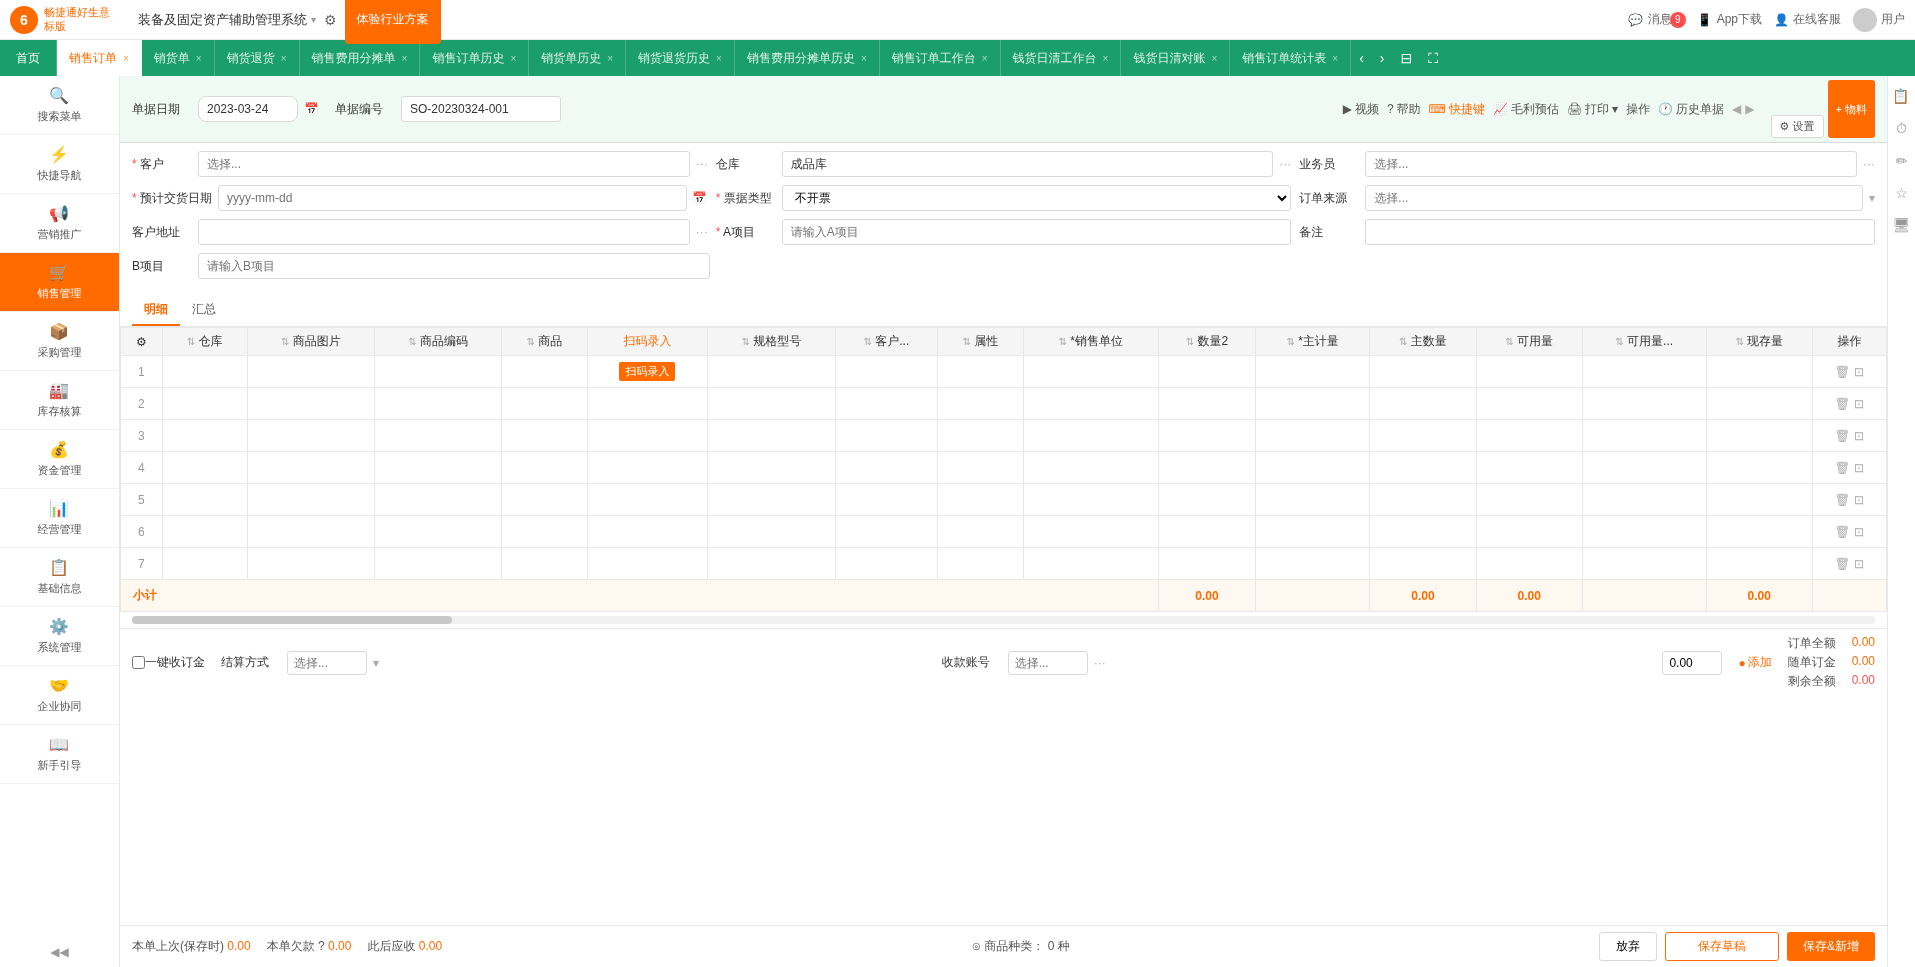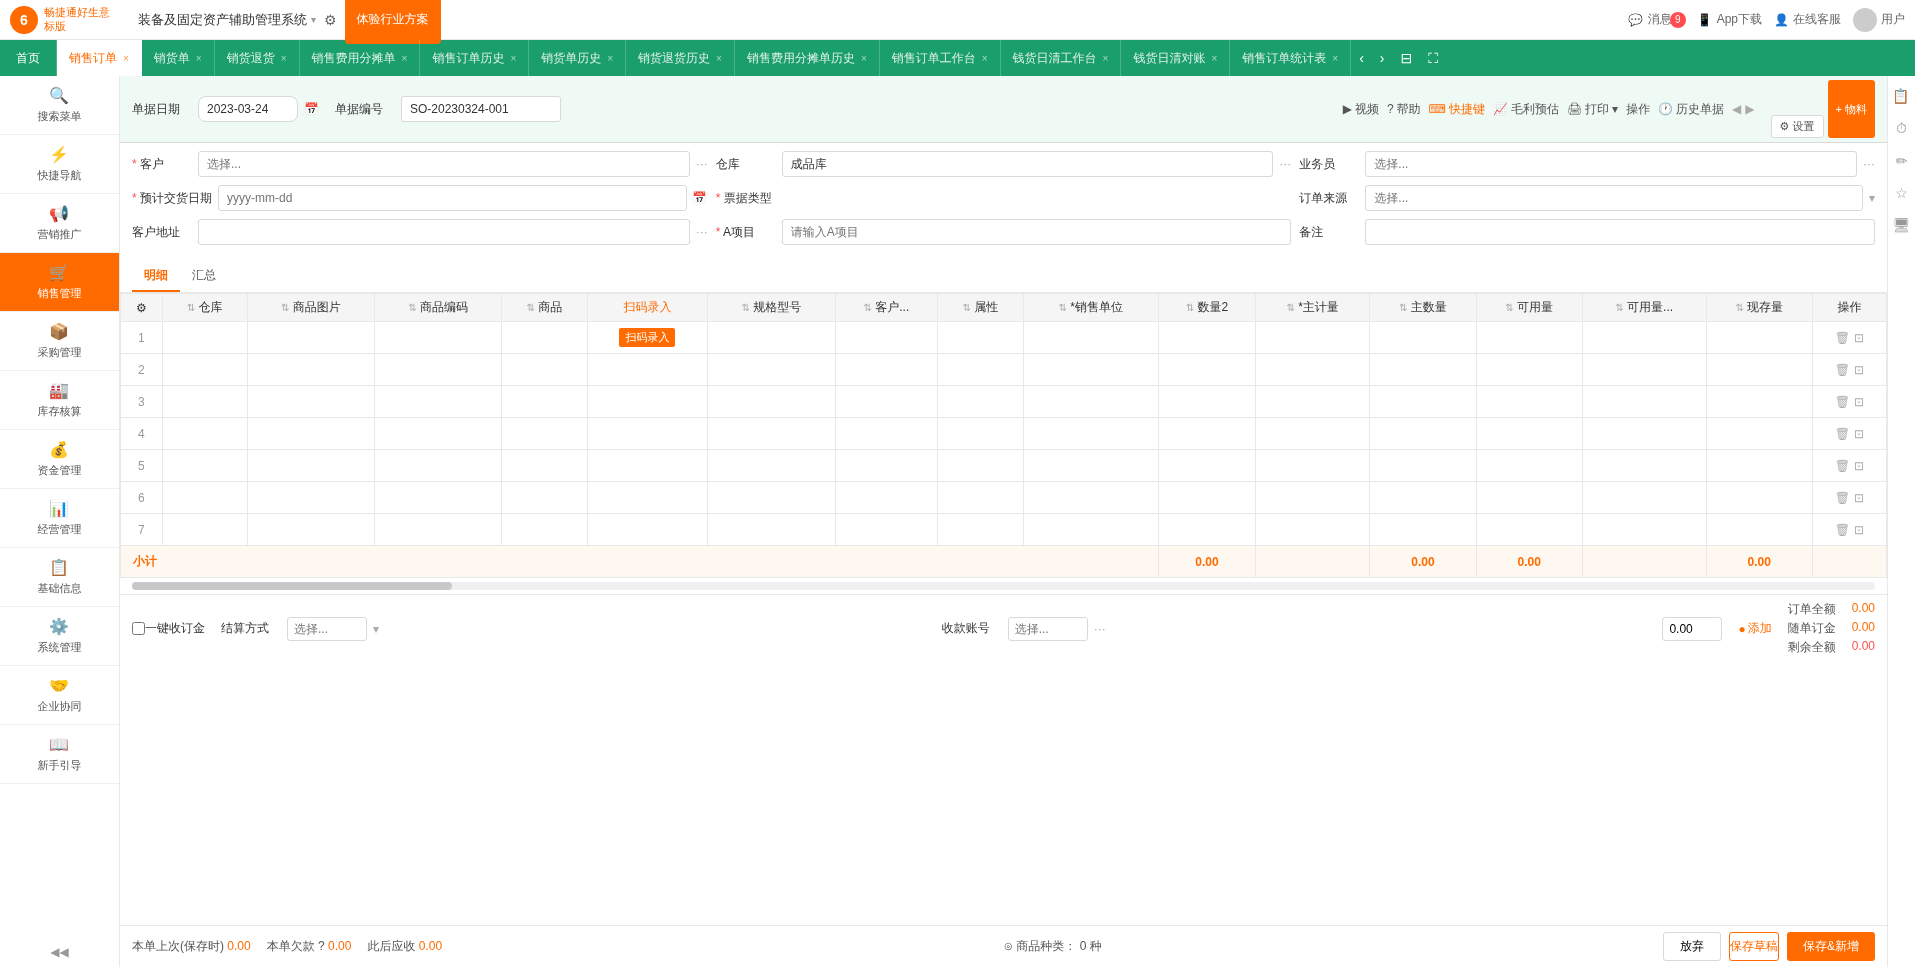--- a/index.html
+++ b/index.html
@@ -190,21 +190,21 @@
       background: #fff;
       border-top: 1px solid #e8e8e8;
       padding: 6px 12px;
       display: flex;
       align-items: center;
       gap: 16px;
     }
     .footer-info { font-size: 12px; color: #555; display: flex; gap: 16px; text-align: center; }
     .footer-actions { margin-left: auto; display: flex; gap: 8px; }
     .btn-discard { border: 1px solid #d9d9d9; background: #fff; padding: 5px 16px; border-radius: 3px; cursor: pointer; font-size: 12px; }
-    .btn-save-draft { border: 1px solid #ff6b00; color: #ff6b00; background: #fff; padding: 5px 0; border-radius: 3px; cursor: pointer; font-size: 12px; }
+    .btn-save-draft { border: 1px solid #ff6b00; color: #ff6b00; background: #fff; padding: 5px 32px; border-radius: 3px; cursor: pointer; font-size: 12px; }
     .btn-save-new { background: #ff6b00; color: white; border: none; padding: 5px 16px; border-radius: 3px; cursor: pointer; font-size: 12px; }
     .product-count { color: #555; font-size: 12px; margin-left: auto; }
 
     
     .right-panel {
       width: 28px;
       background: #fff;
       border-left: 1px solid #e8e8e8;
       display: flex;
       flex-direction: column;
@@ -461,20 +461,25 @@
         </div>
 
         <div class="form-row">
           <div class="form-field" style="flex:2;">
             <span class="form-label required">预计交货日期</span>
             <input class="form-input" placeholder="yyyy-mm-dd" style="flex: 1 1 0%;">
             <span class="date-icon">📅</span>
           </div>
           <div class="form-field" style="flex:2;">
             <span class="form-label required">票据类型</span>
+            <select class="form-select" style="flex:1;">
+              <option>不开票</option>
+              <option>增值税普通发票</option>
+              <option>增值税专用发票</option>
+            </select>
           </div>
           <div class="form-field" style="flex:2;">
             <span class="form-label">订单来源</span>
             <input class="form-input" placeholder="选择..." style="flex: 1 1 0%;">
             <span style="color:#aaa;cursor:pointer;">▾</span>
           </div>
         </div>
 
         <div class="form-row">
           <div class="form-field" style="flex:2;">
@@ -485,20 +490,27 @@
           <div class="form-field" style="flex:2;">
             <span class="form-label required">A项目</span>
             <input class="form-input" placeholder="请输入A项目" style="flex: 1 1 0%;">
           </div>
           <div class="form-field" style="flex:2;">
             <span class="form-label">备注</span>
             <input class="form-input" style="flex: 1 1 0%;">
           </div>
         </div>
 
+        <div class="form-row">
+          <div class="form-field" style="flex:2;">
+            <span class="form-label">B项目</span>
+            <input class="form-input" placeholder="请输入B项目" style="flex: 1 1 0%;">
+          </div>
+          <div style="flex:4;"></div>
+        </div>
       </div>
 
       <div class="detail-tabs">
         <div class="detail-tab active">明细</div>
         <div class="detail-tab">汇总</div>
       </div>
 
       <div class="table-container">
         <table>
           <thead>

